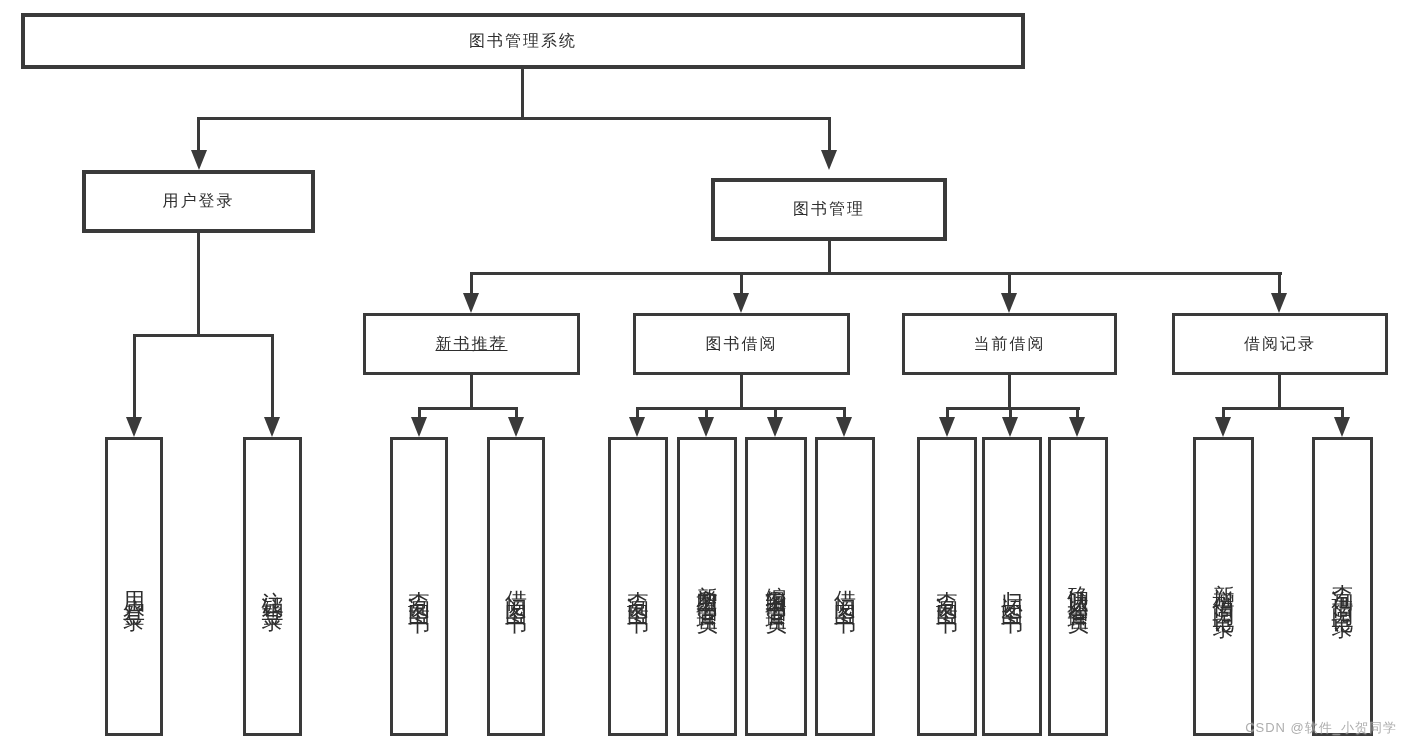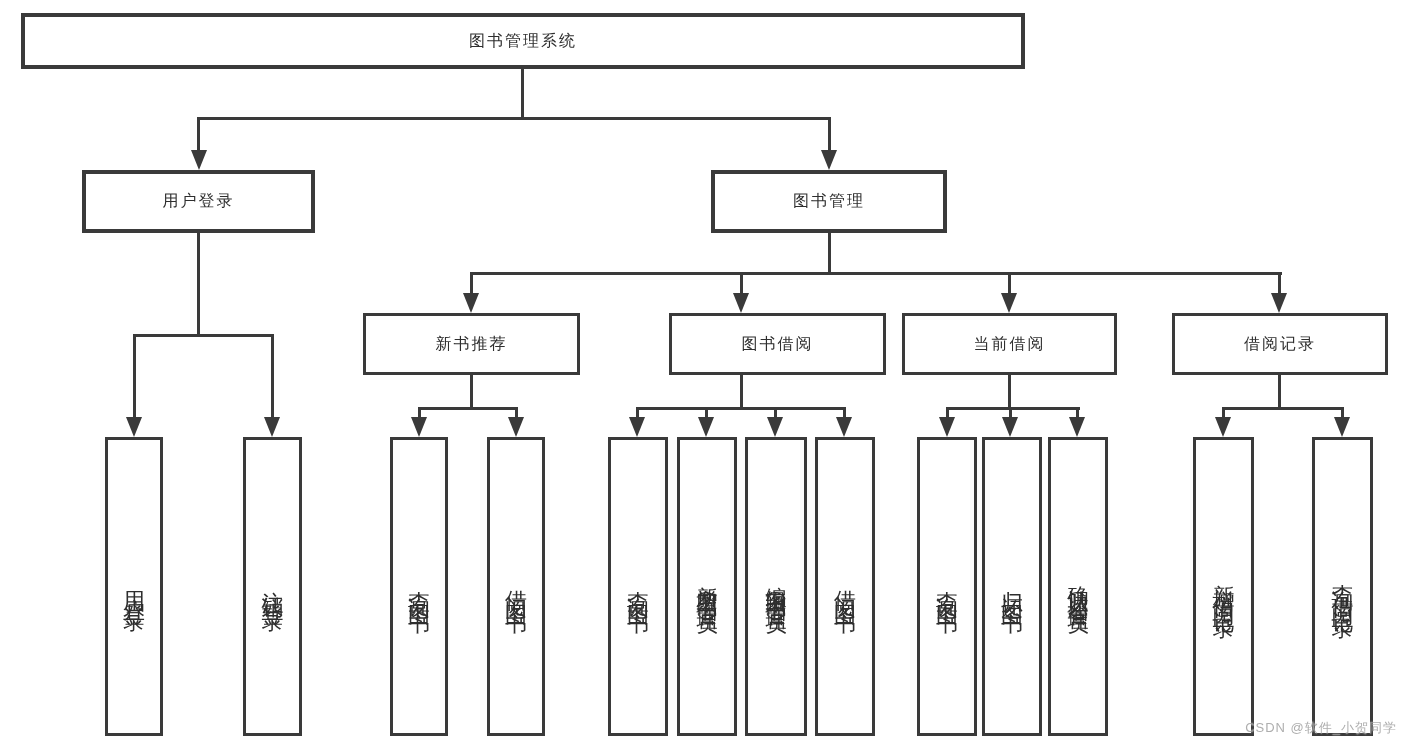--- a/index.html
+++ b/index.html
@@ -72,21 +72,21 @@
   <div class="vline" style="left:521px;top:69px;width:3px;height:51px;"></div>
   <div class="hline" style="left:197px;top:117px;width:634px;height:3px;"></div>
   <div class="vline" style="left:197px;top:117px;width:3px;height:37px;"></div>
   <div class="arrow" style="left:191px;top:150px;"></div>
   <div class="vline" style="left:828px;top:117px;width:3px;height:37px;"></div>
   <div class="arrow" style="left:821px;top:150px;"></div>
 
   <div class="node" style="left:82px;top:170px;width:233px;height:63px;">
     <span>用户登录</span>
   </div>
-  <div class="node" style="left:711px;top:170px;width:236px;height:63px;">
+  <div class="node" style="left:711px;top:178px;width:236px;height:63px;">
     <span>图书管理</span>
   </div>
 
   <div class="vline" style="left:197px;top:231px;width:3px;height:106px;"></div>
   <div class="hline" style="left:133px;top:334px;width:141px;height:3px;"></div>
   <div class="vline" style="left:133px;top:334px;width:3px;height:85px;"></div>
   <div class="arrow" style="left:126px;top:417px;"></div>
   <div class="vline" style="left:271px;top:334px;width:3px;height:85px;"></div>
   <div class="arrow" style="left:264px;top:417px;"></div>
 
@@ -94,24 +94,24 @@
   <div class="hline" style="left:470px;top:272px;width:812px;height:3px;"></div>
   <div class="vline" style="left:470px;top:272px;width:3px;height:23px;"></div>
   <div class="arrow" style="left:463px;top:293px;"></div>
   <div class="vline" style="left:740px;top:272px;width:3px;height:23px;"></div>
   <div class="arrow" style="left:733px;top:293px;"></div>
   <div class="vline" style="left:1008px;top:272px;width:3px;height:23px;"></div>
   <div class="arrow" style="left:1001px;top:293px;"></div>
   <div class="vline" style="left:1278px;top:272px;width:3px;height:23px;"></div>
   <div class="arrow" style="left:1271px;top:293px;"></div>
 
-  <div class="node thin" style="left:363px;top:313px;width:217px;height:62px;">
+  <div class="node thin" style="left:363px;top:313px;width:217px;height:62px;text-decoration:underline;">
     <span>新书推荐</span>
   </div>
-  <div class="node thin" style="left:633px;top:313px;width:217px;height:62px;margin-left:36px;">
+  <div class="node thin" style="left:633px;top:313px;width:217px;height:62px;">
     <span>图书借阅</span>
   </div>
   <div class="node thin" style="left:902px;top:313px;width:215px;height:62px;">
     <span>当前借阅</span>
   </div>
   <div class="node thin" style="left:1172px;top:313px;width:216px;height:62px;">
     <span>借阅记录</span>
   </div>
 
   <div class="vline" style="left:470px;top:373px;width:3px;height:37px;"></div>

